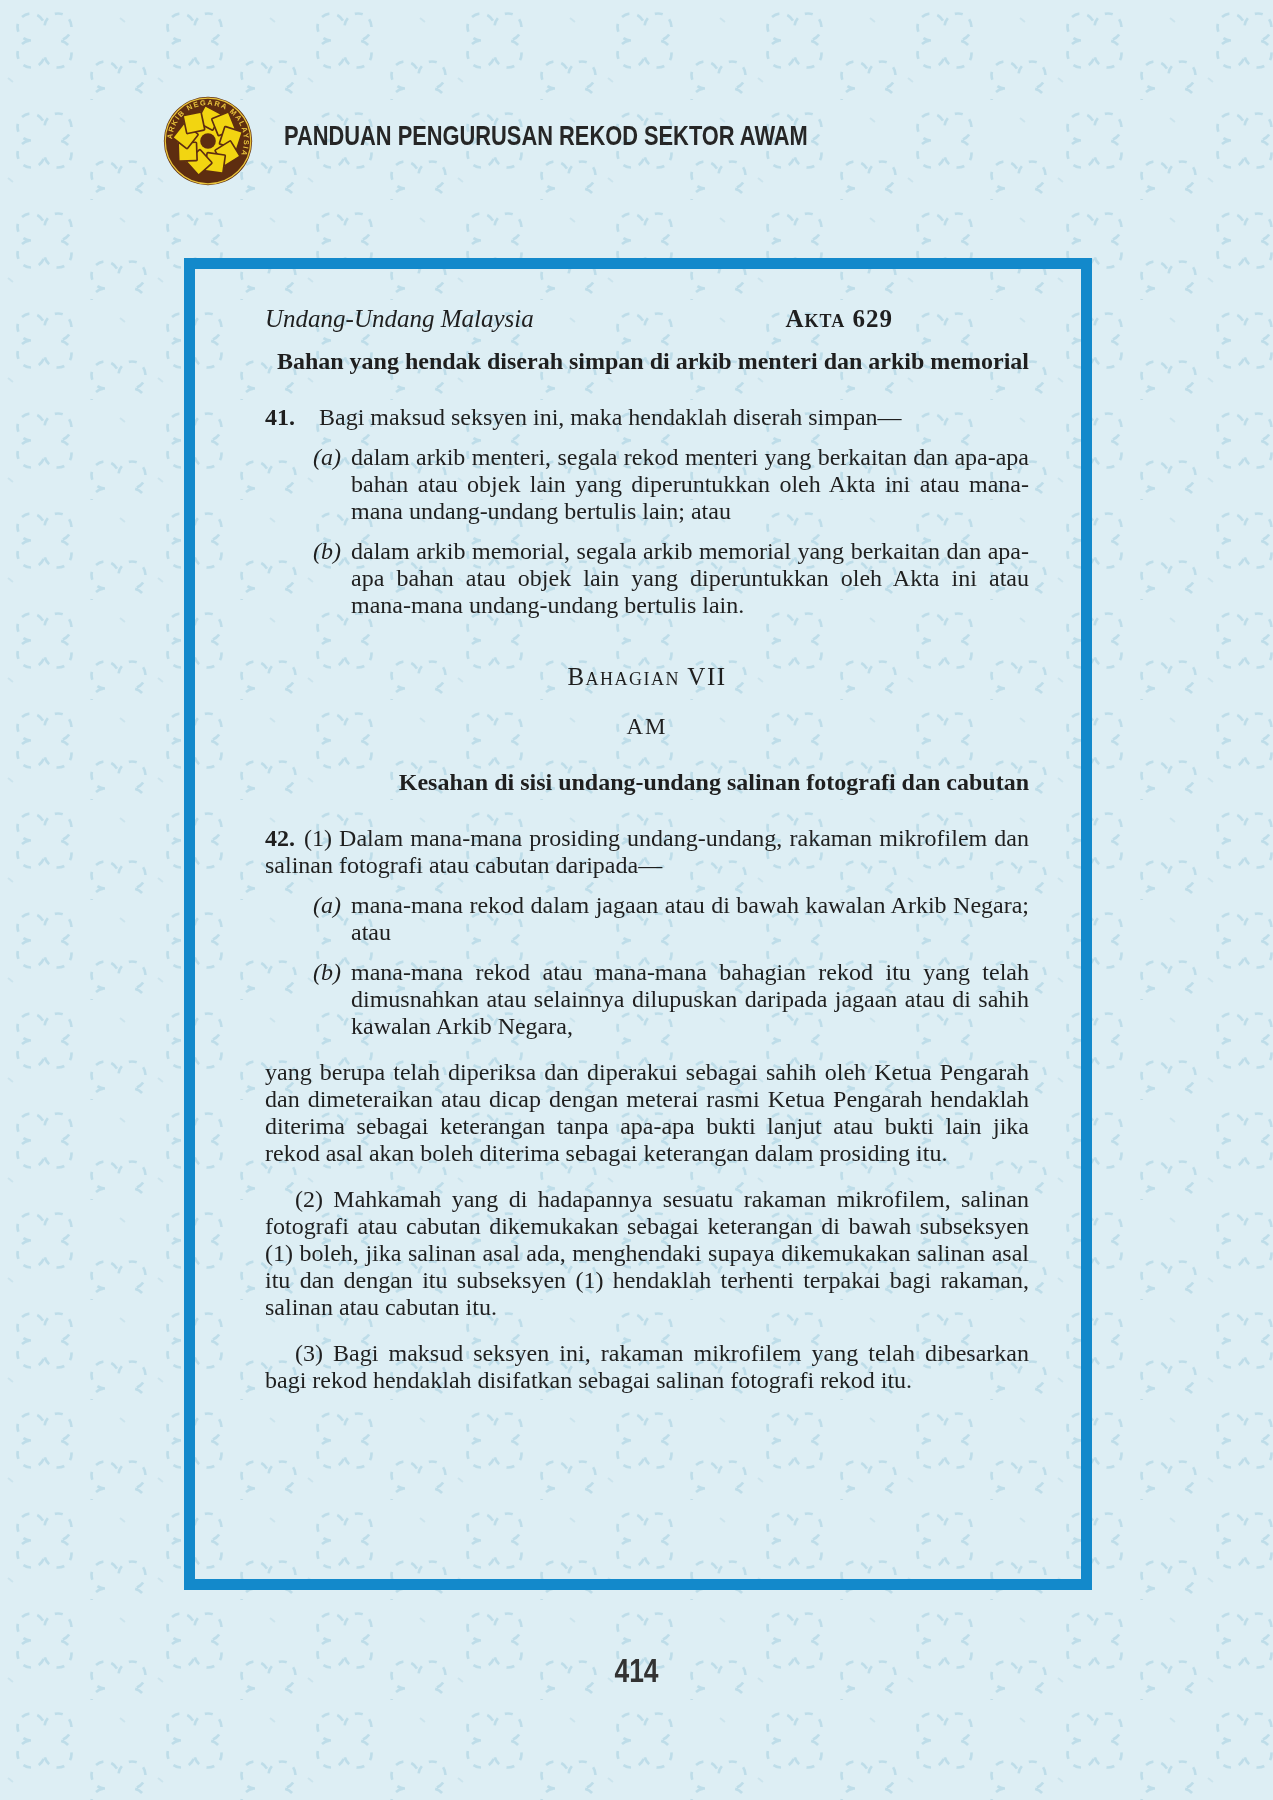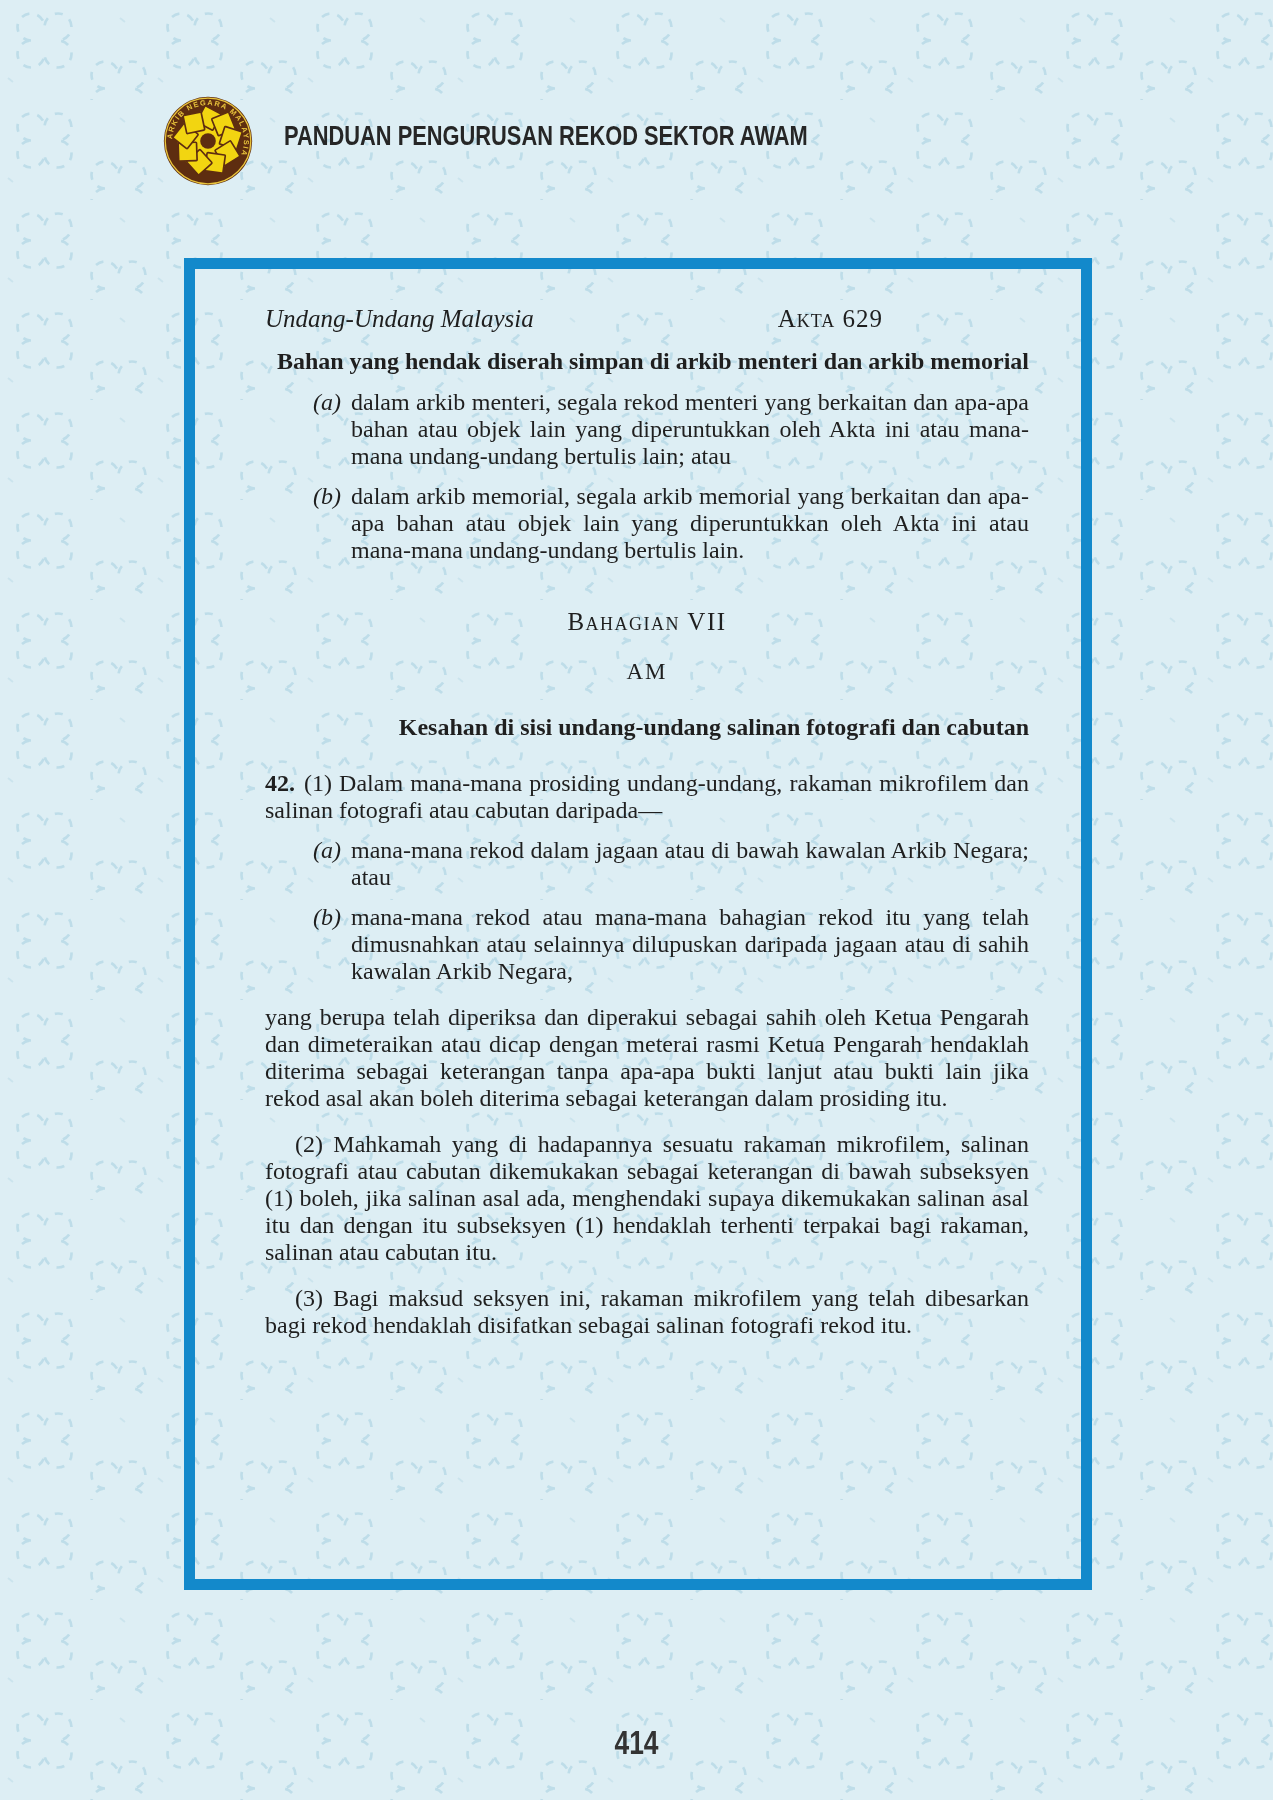--- a/index.html
+++ b/index.html
@@ -24,38 +24,38 @@
   
   .doc-frame{
     left:184px;top:258px;width:908px;height:1332px;box-sizing:border-box;
     border:11px solid #1389cb;
     padding:36px 52px 0 70px;
     font-size:24px;line-height:27px;
   }
   .doc-title-row{position:relative;height:28px;text-align:left;padding-right:88px;}
   .running-title{font-style:italic;font-size:25px;}
   .act-number{
-    position:absolute;right:146px;top:0;font-weight:normal;
+    position:absolute;right:136px;top:0;font-weight:bold;
     font-variant:small-caps;letter-spacing:1px;font-size:25px;
   }
   .doc-h{font-size:24px;font-weight:bold;margin:14px 0 0 0;line-height:29px;text-align:right;}
   .sec-intro{margin:28px 0 0 0;text-align:justify;}
   .sec-num{font-weight:bold;}
   .num-tab{display:inline-block;width:40px;margin-right:14px;}
   .list{margin:0;}
   .list-item{position:relative;padding-left:86px;margin-top:13px;text-align:justify;}
   .marker{position:absolute;left:48px;top:0;font-style:italic;}
   .part-heading{
     margin-top:44px;text-align:center;font-variant:small-caps;
     font-size:25px;letter-spacing:1.5px;
   }
   .part-sub{margin-top:23px;text-align:center;font-size:23px;letter-spacing:2px;}
   .para{margin:19px 0 0 0;text-align:justify;}
   .para.first-indent{text-indent:30px;}
-  .page-number-wrap{left:0;top:1724px;width:100%;text-align:center;}
+  .page-number-wrap{left:0;top:1652px;width:100%;text-align:center;}
   .page-number{
     display:inline-block;font-family:"Liberation Sans",sans-serif;
     font-size:33px;font-weight:bold;color:#333;
     transform:scaleX(0.8);transform-origin:center;
   }
 </style>
 </head>
 <body>
 
 <svg class="bg-svg" width="1273" height="1800" viewBox="0 0 1273 1800" aria-hidden="true">
@@ -102,20 +102,21 @@
 
 <div class="layer doc-frame">
 
   <div class="doc-title-row">
     <span class="running-title">Undang-Undang Malaysia</span>
     <span class="act-number">Akta 629</span>
   </div>
 
   <h1 class="doc-h">Bahan yang hendak diserah simpan di arkib menteri dan arkib memorial</h1>
 
+  <p class="sec-intro"><span class="sec-num num-tab">41.</span><span>Bagi maksud seksyen ini, maka hendaklah diserah simpan—</span></p>
 
   <div class="list">
     <div class="list-item">
       <span class="marker">(a)</span>
       <span class="item-text">dalam arkib menteri, segala rekod menteri yang berkaitan dan apa-apa bahan atau objek lain yang diperuntukkan oleh Akta ini atau mana-mana undang-undang bertulis lain; atau</span>
     </div>
     <div class="list-item">
       <span class="marker">(b)</span>
       <span class="item-text">dalam arkib memorial, segala arkib memorial yang berkaitan dan apa-apa bahan atau objek lain yang diperuntukkan oleh Akta ini atau mana-mana undang-undang bertulis lain.</span>
     </div>

